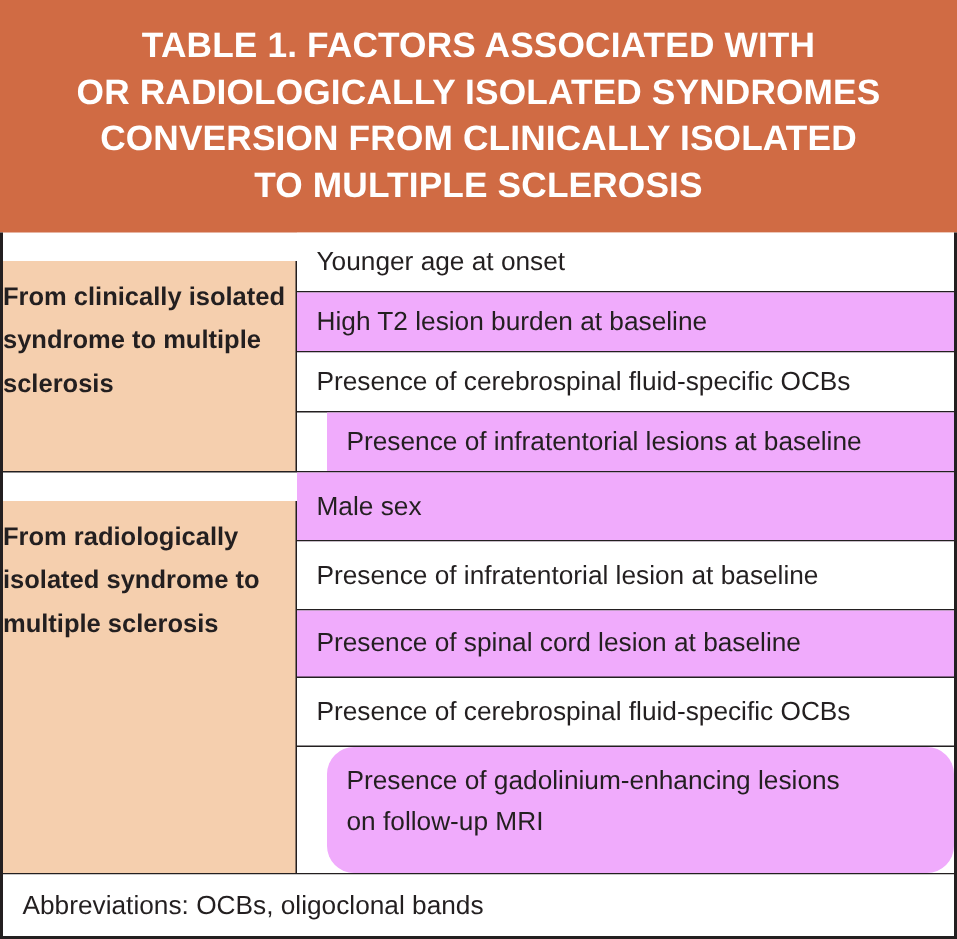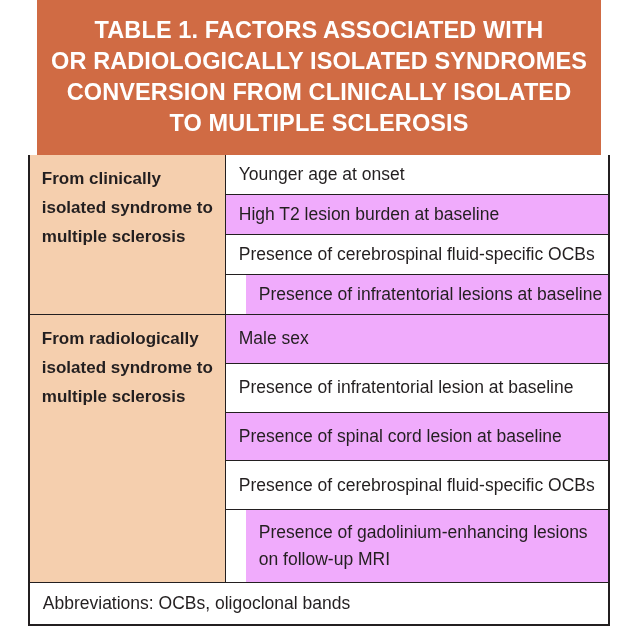--- a/index.html
+++ b/index.html
@@ -15,21 +15,20 @@
     overflow: hidden;
   }
 
   .table-wrap {
     width: 638px;
     height: 626px;
     box-sizing: border-box;
     display: flex;
     flex-direction: column;
     background: #ffffff;
-    align-items: center;
   }
 
   
   .table-title {
     background: #d06b44;
     color: #ffffff;
     font-weight: bold;
     font-size: 23.5px;
     line-height: 31px;
     text-align: center;
@@ -62,24 +61,25 @@
     box-sizing: border-box;
   }
 
   .section-label {
     width: 196px;
     flex: 0 0 196px;
     background: #f5cfae;
     font-weight: bold;
     font-size: 17px;
     line-height: 29px;
-    padding: 9px 0 6px 12px;
+    padding: 9px 0 6px 0;
     box-sizing: border-box;
     border-right: 1.5px solid #231f20;
     color: #231f20;
+    margin-top: 19px;
   }
 
   .section-rows {
     flex: 1 1 auto;
     display: flex;
     flex-direction: column;
     min-width: 0;
   }
 
   .factor-row {
@@ -89,21 +89,21 @@
     box-sizing: border-box;
     border-bottom: 1.2px solid #231f20;
     color: #231f20;
     background: #ffffff;
     flex: 1 1 auto;
     display: flex;
     align-items: center;
   }
   .factor-row.alt { background: #f0abfc; }
   .factor-row.last { border-bottom: none; margin-left: 20px; }
-  .factor-row.two-line { display: block; padding-top: 9px; padding-bottom: 9px; }
+  .factor-row.two-line { display: block; padding-top: 9px; padding-bottom: 21px; border-radius: 18px; }
 
   
   .footnote {
     background: #ffffff;
     font-size: 17.5px;
     line-height: 26px;
     padding: 7px 8px 8px 13px;
     box-sizing: border-box;
     color: #231f20;
     flex: 0 0 auto;

